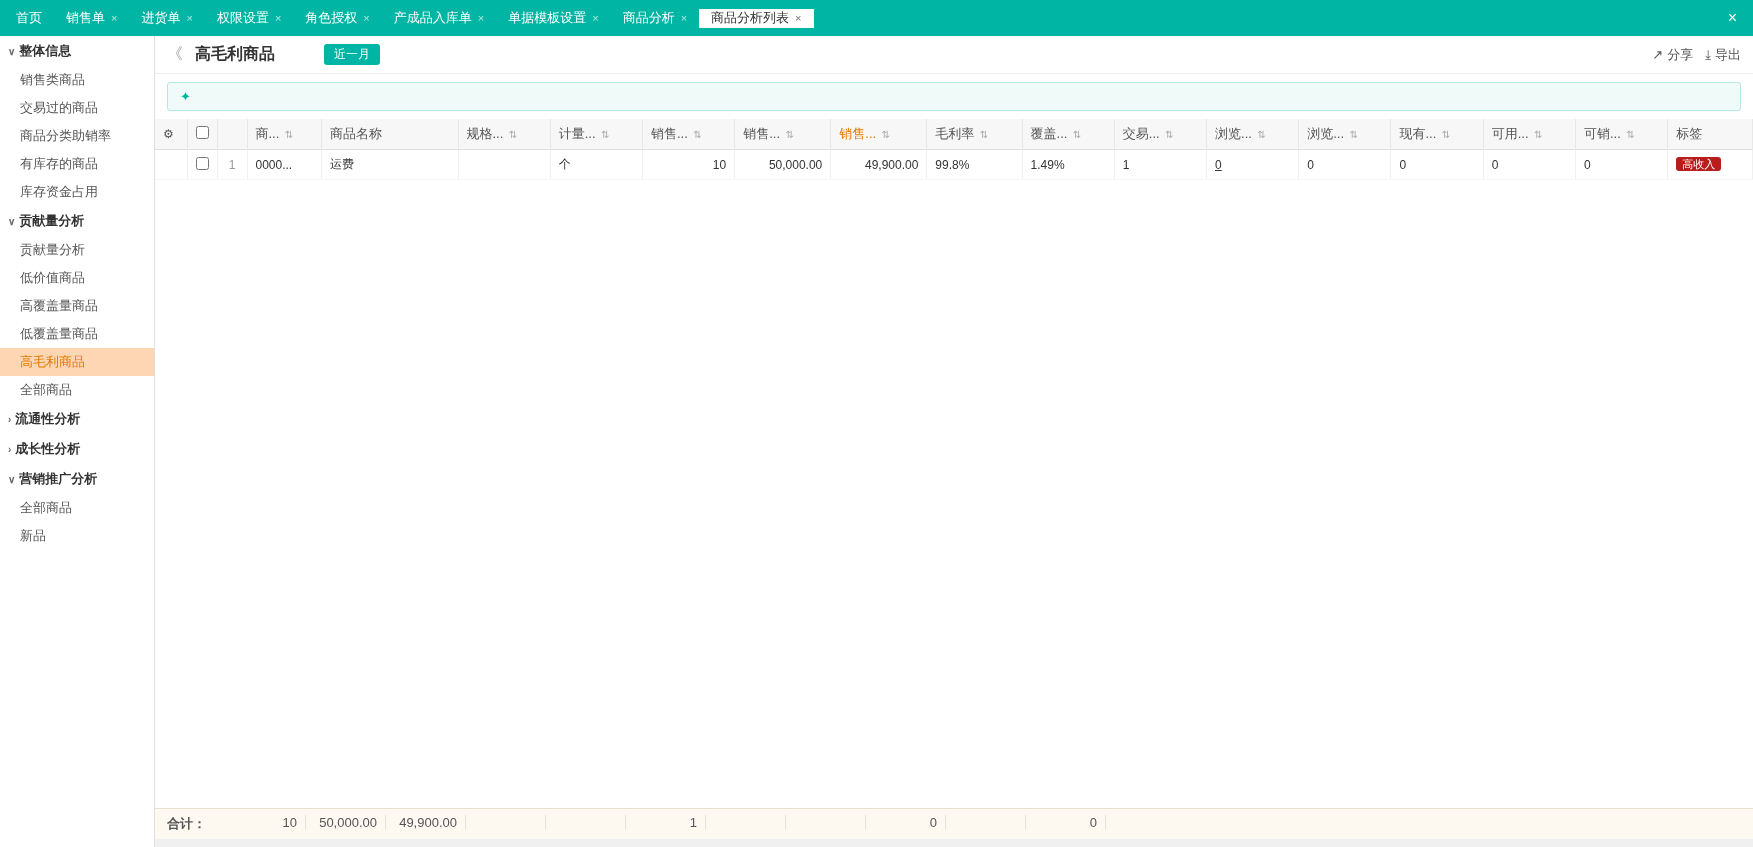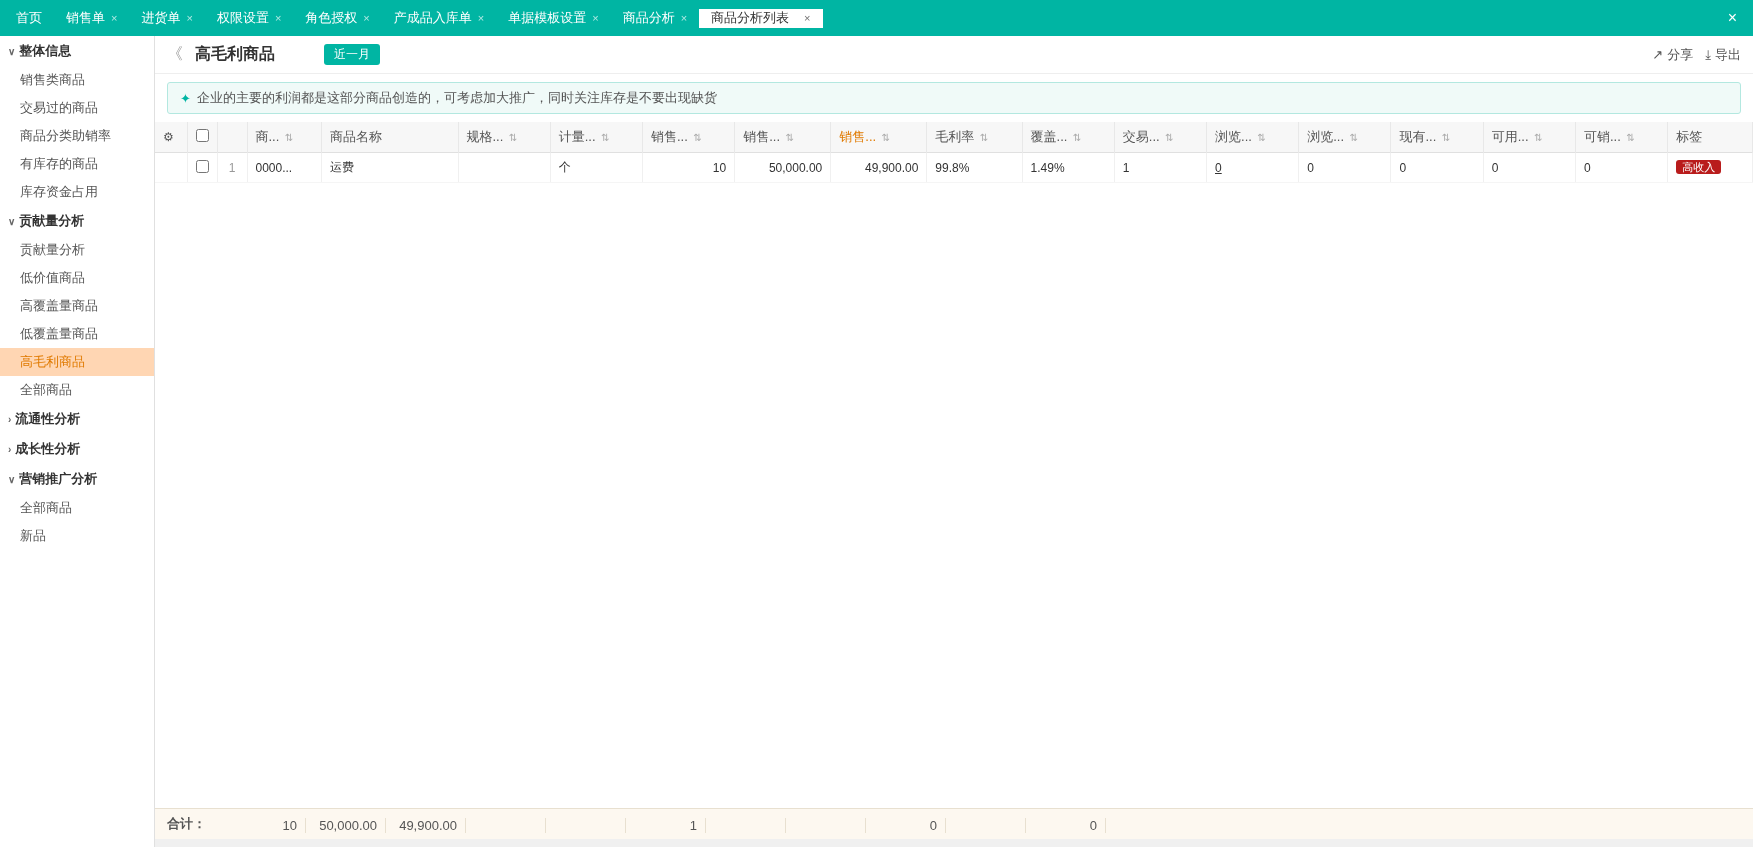--- a/index.html
+++ b/index.html
@@ -21,21 +21,20 @@
       height: 19px;
       color: #fff;
       cursor: pointer;
       font-size: 13px;
       white-space: nowrap;
       position: relative;
     }
     .top-nav .tab.active {
       background: #fff;
       color: #333;
-      gap: 9px;
     }
     .top-nav .tab .close-x {
       margin-left: 6px;
       font-size: 11px;
       color: inherit;
       opacity: 0.7;
     }
     .top-nav .spacer { flex: 1; }
     .top-nav .win-close {
       color: #fff;
@@ -215,21 +214,21 @@
     }
     td.number { text-align: right; }
     td.underline { text-decoration: underline; cursor: pointer; }
 
     
     .table-footer {
       background: #fdf8f0;
       border-top: 1px solid #e8e0d0;
       padding: 6px 12px;
       display: flex;
-      align-items: flex-end;
+      align-items: flex-start;
       flex-shrink: 0;
       font-size: 12px;
       color: #555;
     }
     .footer-label { font-weight: bold; margin-right: 20px; }
     .footer-values { display: flex; gap: 0; }
     .footer-cell {
       min-width: 80px;
       padding: 0 8px;
       text-align: right;
@@ -371,21 +370,20 @@
         </div>
         <div class="action-btn">
           <span>⤓</span>
           <span>导出</span>
         </div>
       </div>
     </div>
 
     <div class="info-bar">
       <span class="info-icon">✦</span>
-      <span>企业的主要的利润都是这部分商品创造的，可考虑加大推广，同时关注库存是不要出现缺货</span>
     </div>
 
     <div class="table-container">
       <table>
         <thead>
           <tr>
             <th style="width:32px;">⚙</th>
             <th class="checkbox-col"><input type="checkbox" style=""></th>
             <th class="num-col"></th>
             <th>

